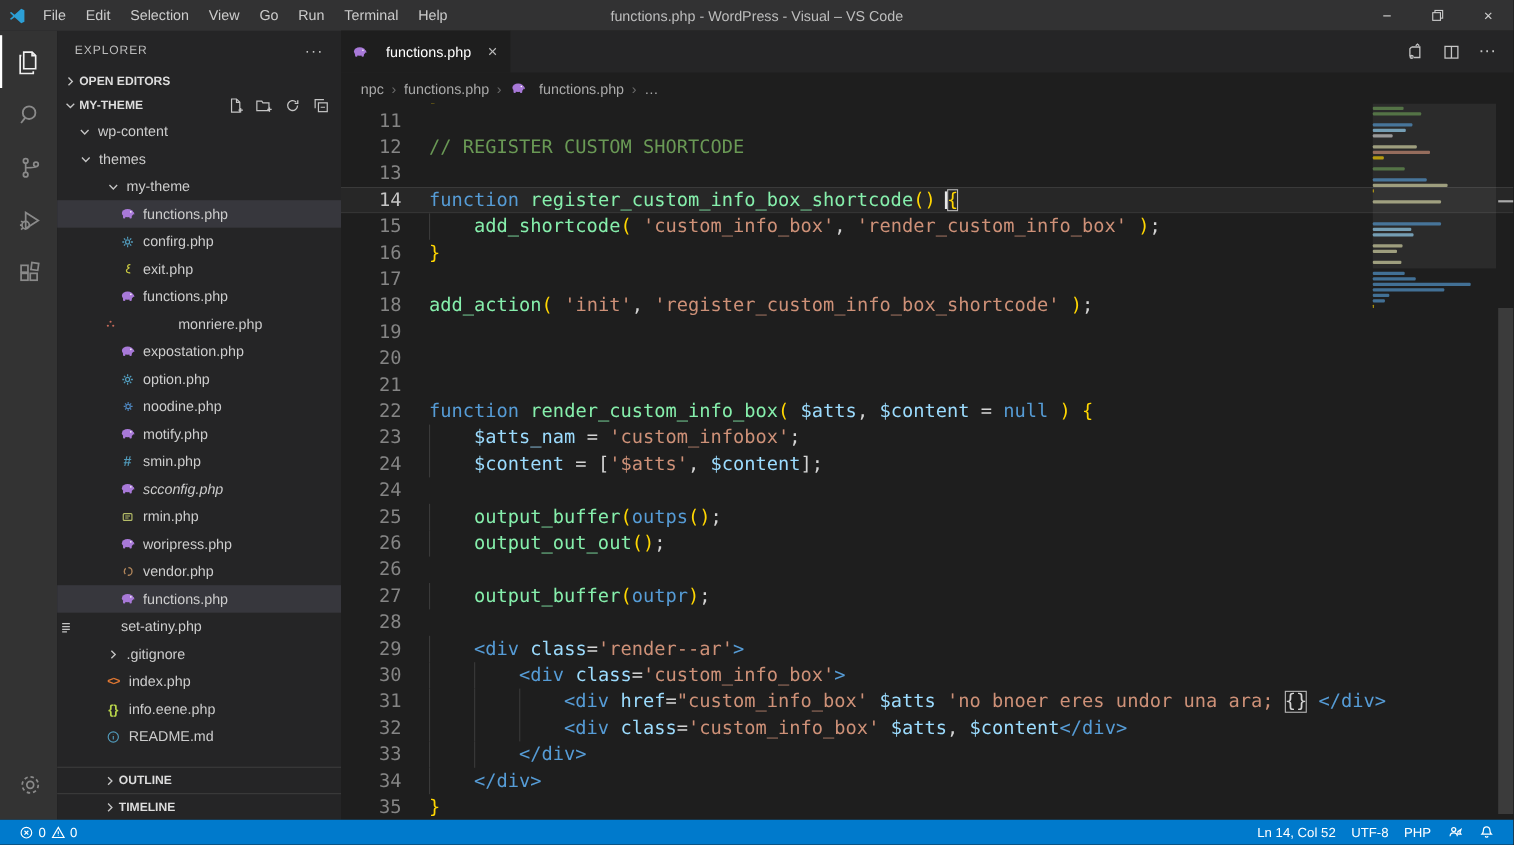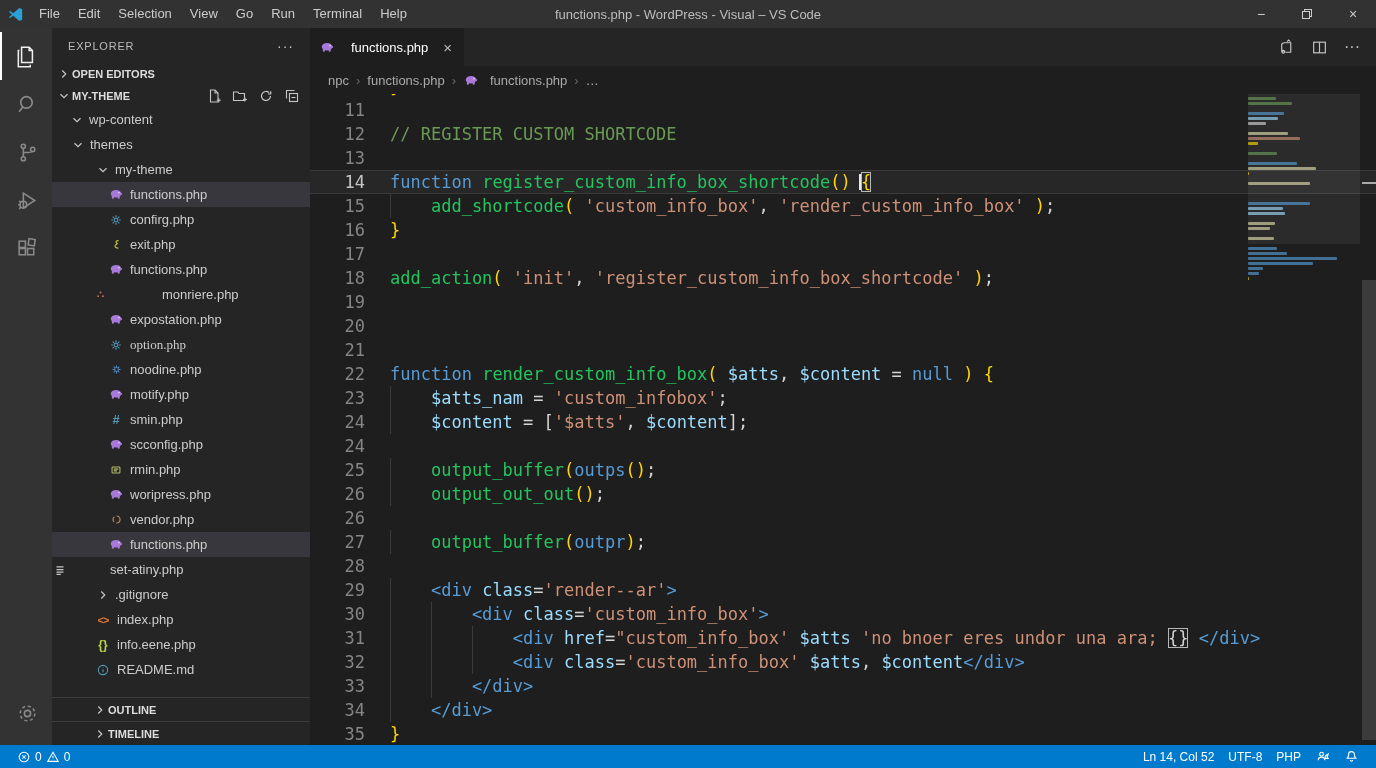--- a/index.html
+++ b/index.html
@@ -55,21 +55,21 @@
     box-shadow: inset 0 1px 0 #3a3a3a, inset 0 -1px 0 #3a3a3a; }
   .gutter { width:72px; flex:none; text-align:right; padding-right:17px; color:#858585; }
   .cl-current .gutter { color:#c6c6c6; }
   .line-content { display:flex; margin-left:8px; }
   .guide { width:4ch; flex:none; border-left:1px solid #3a3a3a; }
   .tokens { white-space:pre; }
   .tokens span { white-space:pre; }
   .sliver { height:4px; overflow:hidden; }
   .sliver .code-line { margin-top:-19px; }
 
-  .tk-k{color:#569cd6} .tk-f{color:#22c55e} .tk-s{color:#ce9178}
+  .tk-k{color:#569cd6} .tk-f{color:#86efac} .tk-s{color:#ce9178}
   .tk-v{color:#9cdcfe} .tk-p{color:#d4d4d4} .tk-g{color:#ffd602}
   .tk-c{color:#6a9955} .tk-t{color:#569cd6} .tk-a{color:#9cdcfe}
   .tok-box { outline:1px solid #b8b8b8; outline-offset:-1px; position:relative; }
   .cursor-left::before { content:""; position:absolute; left:-2px; top:2px; bottom:2px;
     width:2px; background:#e8e8e8; }
 
   .minimap { position:absolute; top:3px; right:16px; width:112px; }
   .mm-line { height:3px; margin-bottom:2px; opacity:.65; border-radius:1px; }
   .mm-slider { position:absolute; top:0; right:16px; width:112px; height:150px; background:rgba(255,255,255,.06); }
   .scrollbar { position:absolute; top:0; right:0; width:14px; height:100%; }
@@ -301,21 +301,21 @@
                 <ellipse cx="7.5" cy="7.2" rx="5.6" ry="4.1"></ellipse>
                 <path d="M12.2 5.6q2 .4 1.9 3l-1.4-.4z"></path>
                 <rect x="3" y="9" width="2.3" height="3.4" rx="1"></rect>
                 <rect x="9.2" y="9" width="2.3" height="3.4" rx="1"></rect>
               </g>
               <circle cx="10.6" cy="6" r=".75" fill="#ffffff"></circle>
             </svg>
           </span>
           <span class="tree-label">expostation.php</span>
         </div>
-        <div class="tree-row" style="padding-left: 56px; font-family: Liberation Serif, serif;">
+        <div class="tree-row" style="padding-left: 56px;">
           <span class="icon16">
             <svg width="14" height="14" viewBox="0 0 16 16" fill="none" stroke="#519aba" stroke-width="1.3">
               <circle cx="8" cy="8" r="2.1"></circle>
               <path d="M8 2.5v2M8 11.5v2M2.5 8h2M11.5 8h2M4.2 4.2l1.4 1.4M10.4 10.4l1.4 1.4M11.8 4.2l-1.4 1.4M5.6 10.4l-1.4 1.4"></path>
             </svg>
           </span>
           <span class="tree-label">option.php</span>
         </div>
         <div class="tree-row" style="padding-left: 56px;">
           <span class="icon16">
@@ -339,21 +339,21 @@
             </svg>
           </span>
           <span class="tree-label">motify.php</span>
         </div>
         <div class="tree-row" style="padding-left: 56px;">
           <span class="icon16">
             <span style="color:#519aba;font-size:13px;font-weight:bold">#</span>
           </span>
           <span class="tree-label">smin.php</span>
         </div>
-        <div class="tree-row" style="padding-left: 56px;">
+        <div class="tree-row" style="padding-left: 56px; font-style: italic;">
           <span class="icon16">
             <svg width="15" height="15" viewBox="0 0 16 16">
               <g fill="#a879d8">
                 <ellipse cx="7.5" cy="7.2" rx="5.6" ry="4.1"></ellipse>
                 <path d="M12.2 5.6q2 .4 1.9 3l-1.4-.4z"></path>
                 <rect x="3" y="9" width="2.3" height="3.4" rx="1"></rect>
                 <rect x="9.2" y="9" width="2.3" height="3.4" rx="1"></rect>
               </g>
               <circle cx="10.6" cy="6" r=".75" fill="#ffffff"></circle>
             </svg>

